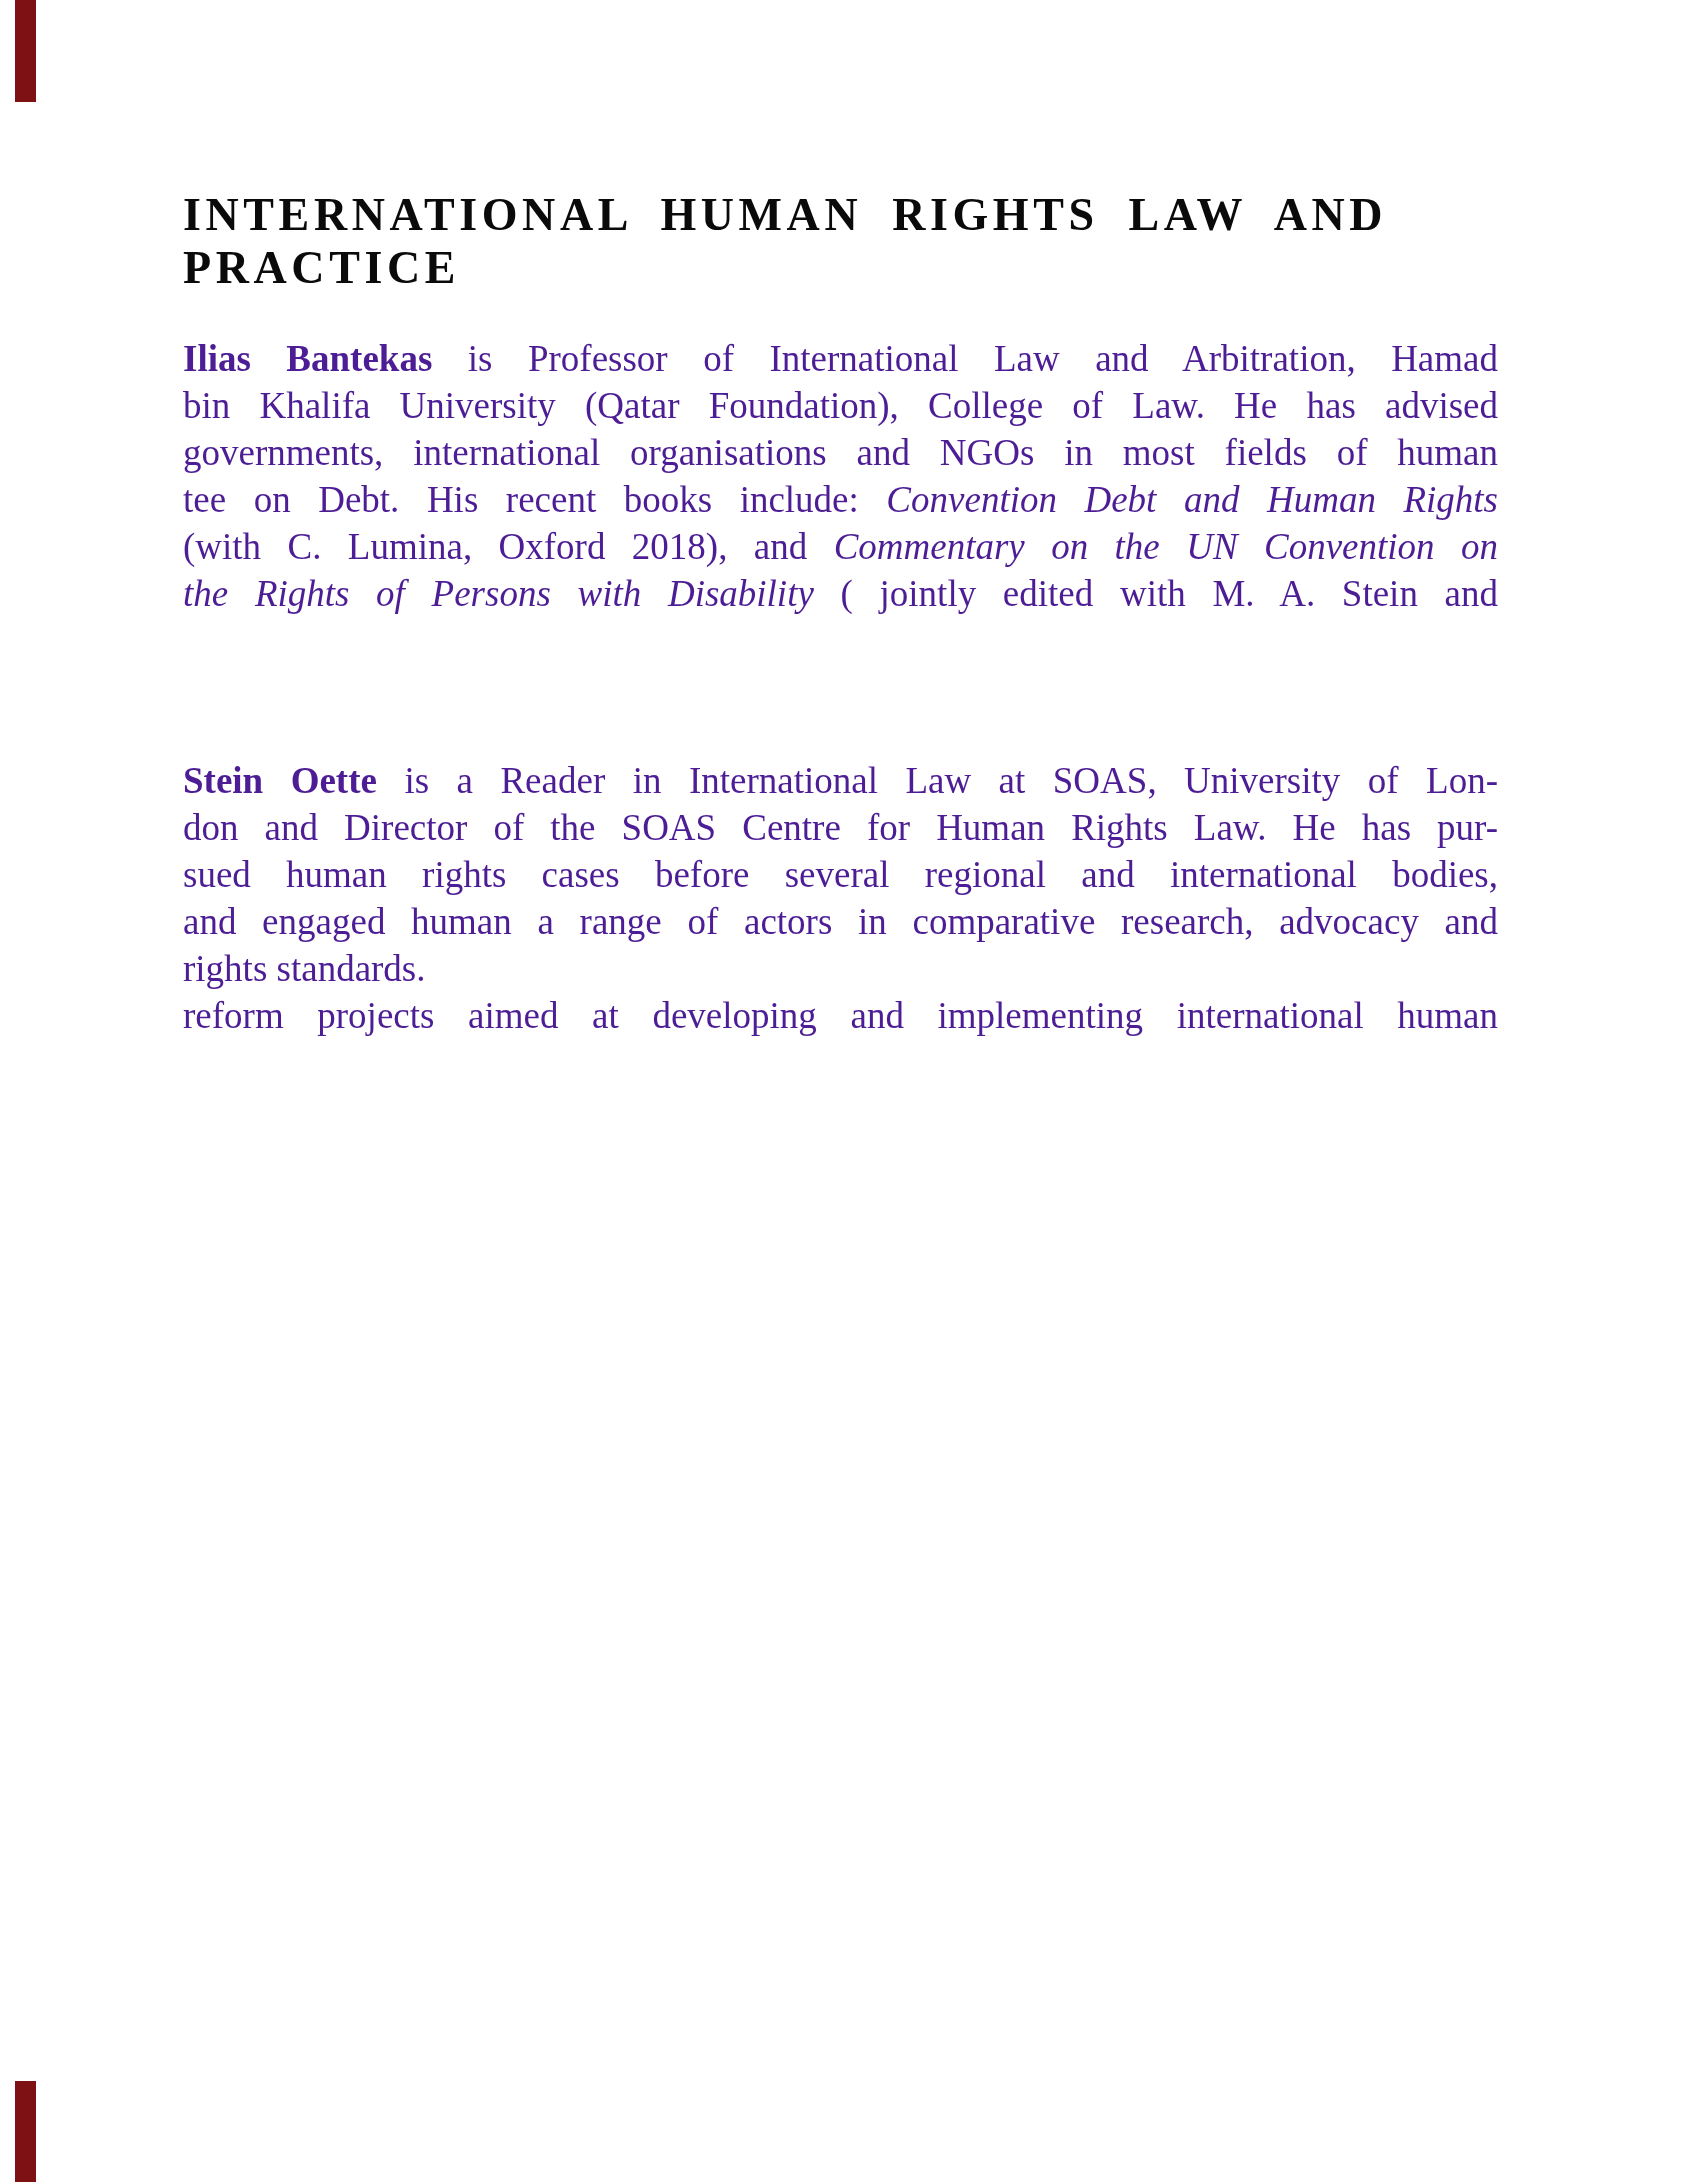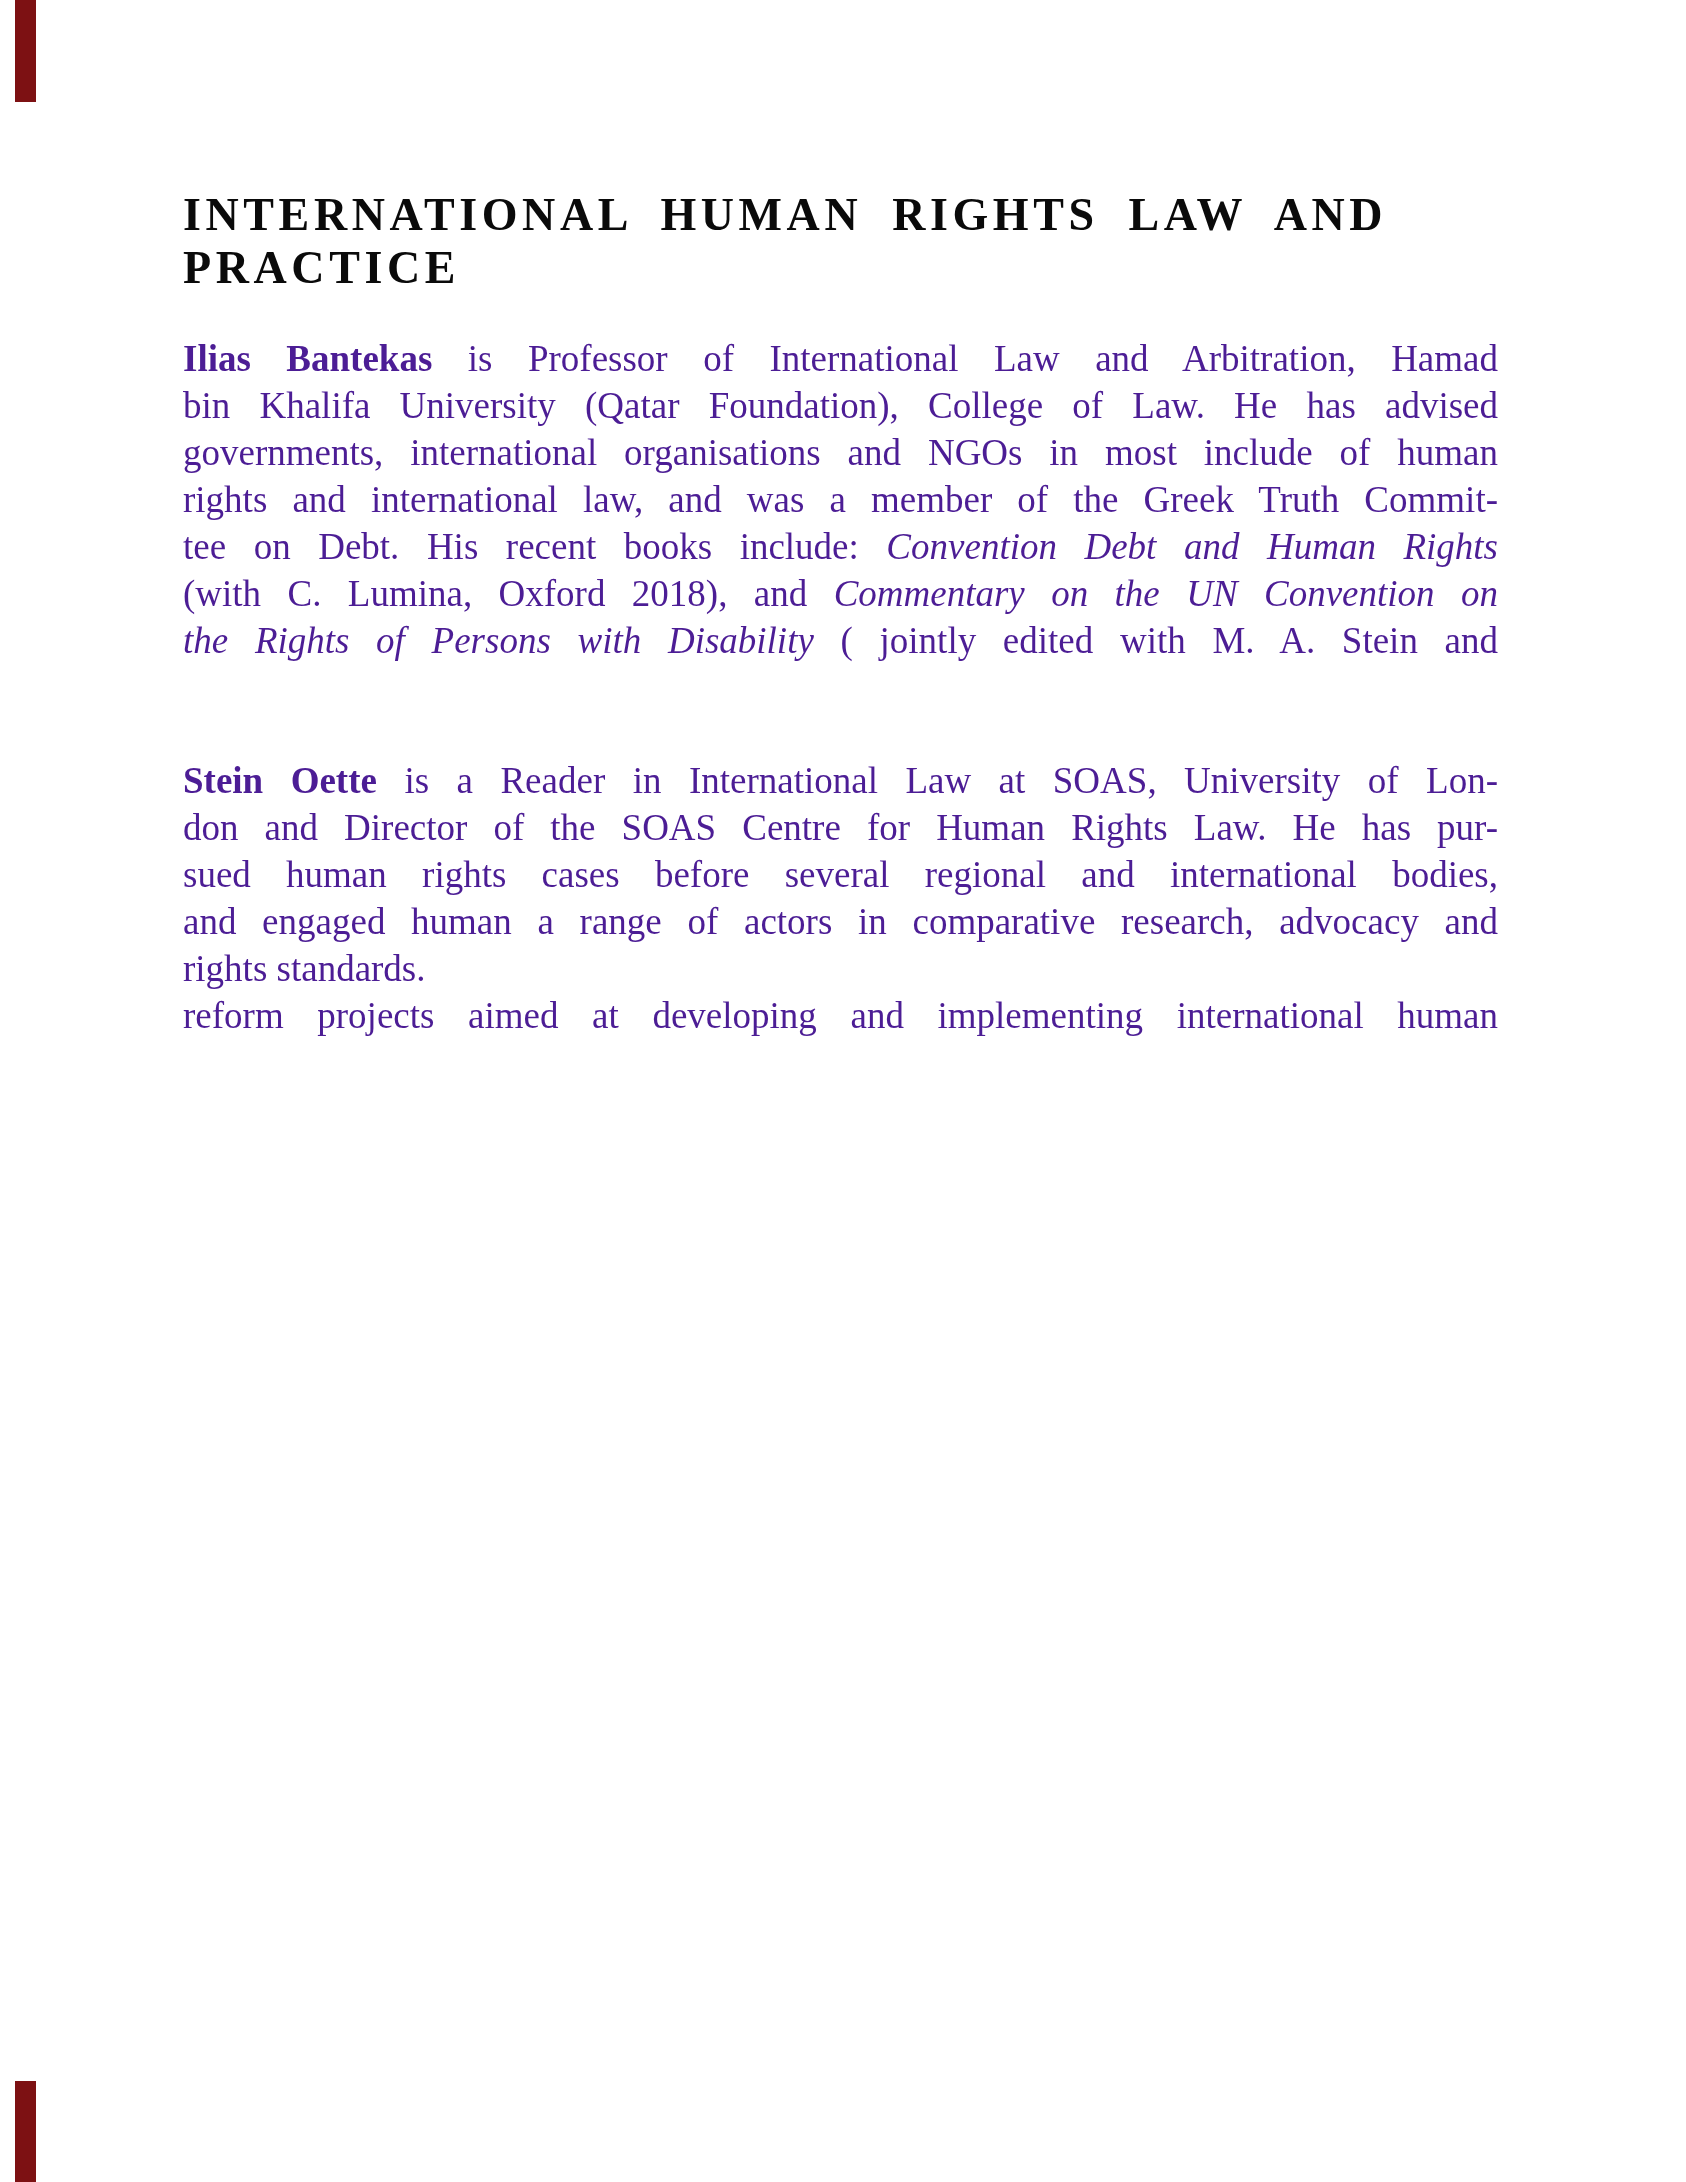--- a/index.html
+++ b/index.html
@@ -62,22 +62,21 @@
   <div class="edge-mark" id="edge-mark-bottom" style="background: rgb(125, 17, 19);"></div>
 
   <div class="title-block">
     <div>INTERNATIONAL HUMAN RIGHTS LAW AND</div>
     <div>PRACTICE</div>
   </div>
 
   <div class="para" id="para-bantekas">
       <div class="line"><span class="b">Ilias Bantekas</span><span> is Professor of International Law and Arbitration, Hamad</span></div>
       <div class="line"><span>bin Khalifa University (Qatar Foundation), College of Law. He has advised</span></div>
-      <div class="line"><span>governments, international organisations and NGOs in most include of human</span></div>
-      <div class="line"><span>rights and international law, and was a member of the Greek Truth Commit-</span></div>
+      <div class="line"><span>governments, international organisations and NGOs in most fields of human</span></div>
       <div class="line"><span>tee on Debt. His recent books include: </span><span class="i">Convention Debt and Human Rights</span></div>
       <div class="line"><span>(with C. Lumina, Oxford 2018), and </span><span class="i">Commentary on the UN Convention on</span></div>
       <div class="line"><span class="i">the Rights of Persons with Disability</span><span> ( jointly edited with M. A. Stein and</span></div>
     </div>
 
   <div class="para" id="para-oette">
       <div class="line"><span class="b">Stein Oette</span><span> is a Reader in International Law at SOAS, University of Lon-</span></div>
       <div class="line"><span>don and Director of the SOAS Centre for Human Rights Law. He has pur-</span></div>
       <div class="line"><span>sued human rights cases before several regional and international bodies,</span></div>
       <div class="line"><span>and engaged human a range of actors in comparative research, advocacy and</span></div>

